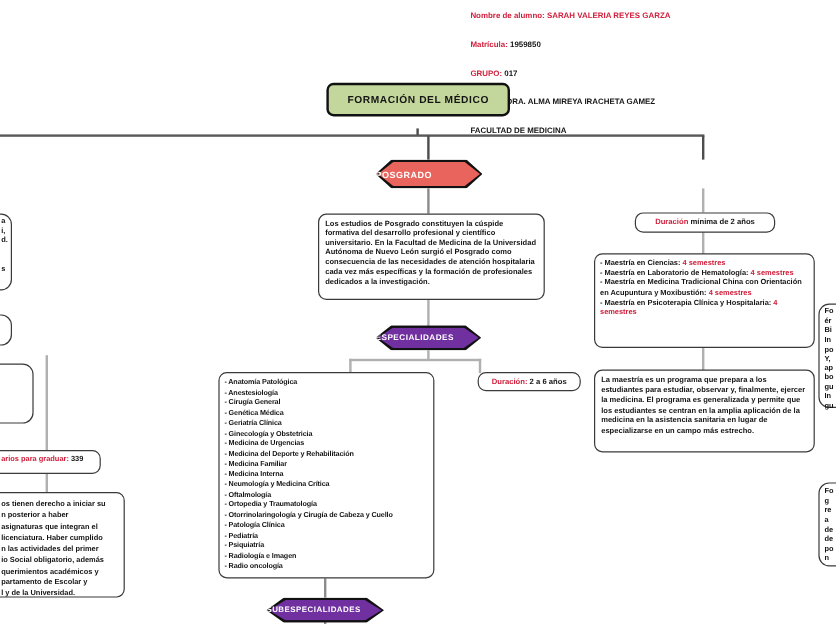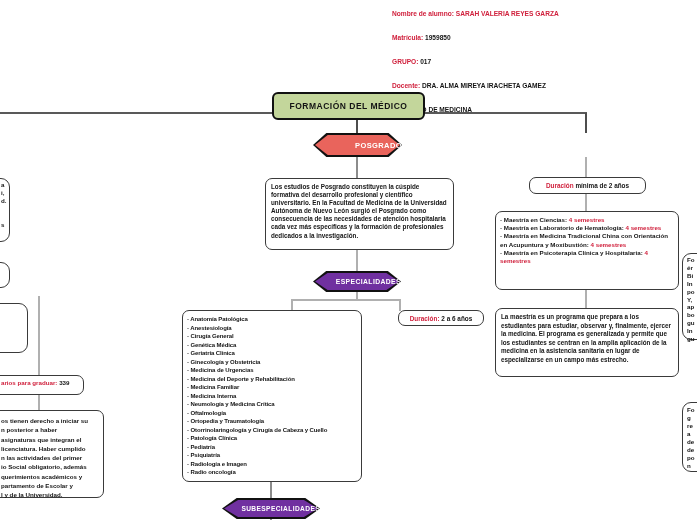--- a/index.html
+++ b/index.html
@@ -8,21 +8,21 @@
     font-family:"Liberation Sans",sans-serif;background:#ffffff;
   }
   .abs{position:absolute;}
   .txt{font-weight:bold;color:#141414;}
   .red{color:#d0203c;}
   .box{
     position:absolute;background:#ffffff;
     border:1.5px solid #3a3a3a;border-radius:7px;box-sizing:border-box;
   }
   .hex{
-    position:absolute;display:flex;align-items:center;justify-content:flex-end;
+    position:absolute;display:flex;align-items:center;justify-content:flex-start;
     clip-path:polygon(0% 50%,15% 0%,85% 0%,100% 50%,85% 100%,15% 100%);
     background:#111111;
   }
   .hex-fill{
     position:absolute;inset:2px;
     clip-path:polygon(0% 50%,15% 0%,85% 0%,100% 50%,85% 100%,15% 100%);
   }
   .hex-label{
     position:relative;z-index:2;color:#ffffff;font-weight:bold;
     letter-spacing:0.4px;white-space:pre;
@@ -58,21 +58,21 @@
   <div class="line" style="left:291px;top:299px;width:2px;height:11px;background:#b0b0b0;"></div>
   <div class="line" style="left:399px;top:299px;width:2px;height:12px;background:#b0b0b0;"></div>
   <div class="line" style="left:270px;top:482px;width:2px;height:16px;background:#8c8c8c;"></div>
   <div class="line" style="left:270px;top:518px;width:2px;height:2px;background:#8c8c8c;"></div>
   <div class="line" style="left:585px;top:157px;width:2px;height:20px;background:#b0b0b0;"></div>
   <div class="line" style="left:585px;top:193px;width:2px;height:19px;background:#b0b0b0;"></div>
   <div class="line" style="left:585px;top:289px;width:2px;height:20px;background:#b0b0b0;"></div>
   <div class="line" style="left:38px;top:296px;width:2px;height:79px;background:#b0b0b0;"></div>
   <div class="line" style="left:38px;top:394px;width:2px;height:16px;background:#b0b0b0;"></div>
 
-  <div class="title-node" style="left:272px;top:92px;width:153px;height:28px;">
+  <div class="title-node" style="left:272px;top:69px;width:153px;height:28px;">
     <span class="txt" style="font-size:8.5px;letter-spacing:0.5px;">FORMACIÓN DEL MÉDICO</span>
   </div>
 
   <div class="hex" style="left:313px;top:133px;width:89px;height:24px;">
     <div class="hex-fill" style="background:#e9645c;"></div>
     <span class="hex-label" style="font-size:7.5px;">POSGRADO</span>
   </div>
 
   <div class="box" style="left:265px;top:178px;width:189px;height:72px;">
     <div class="txt" style="padding:4px 5px;font-size:6.3px;line-height:8.1px;">Los estudios de Posgrado constituyen la cúspide formativa del desarrollo profesional y científico universitario. En la Facultad de Medicina de la Universidad Autónoma de Nuevo León surgió el Posgrado como consecuencia de las necesidades de atención hospitalaria cada vez más específicas y la formación de profesionales dedicados a la investigación.</div>

